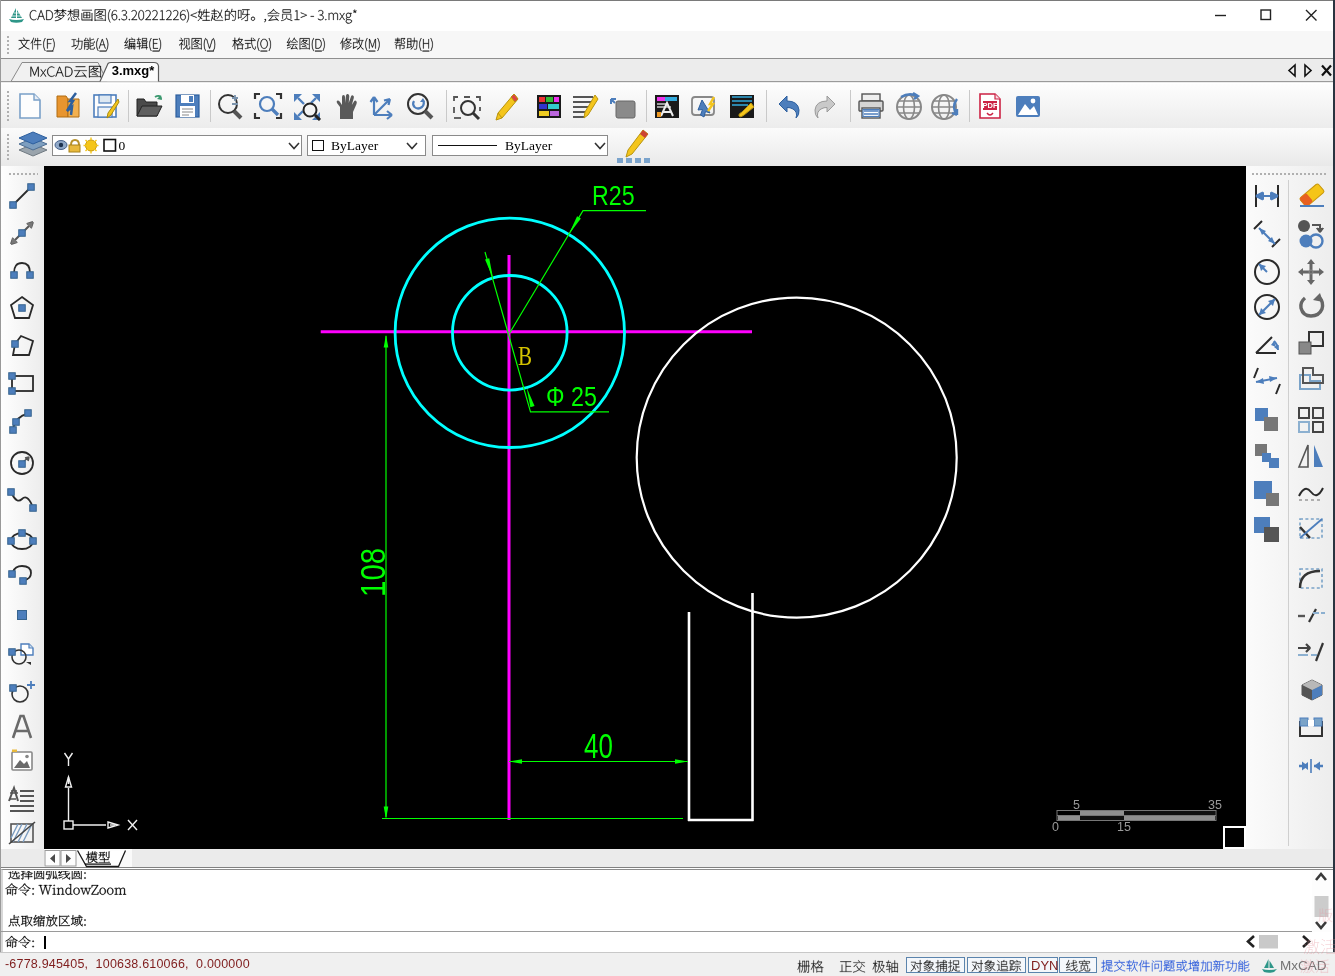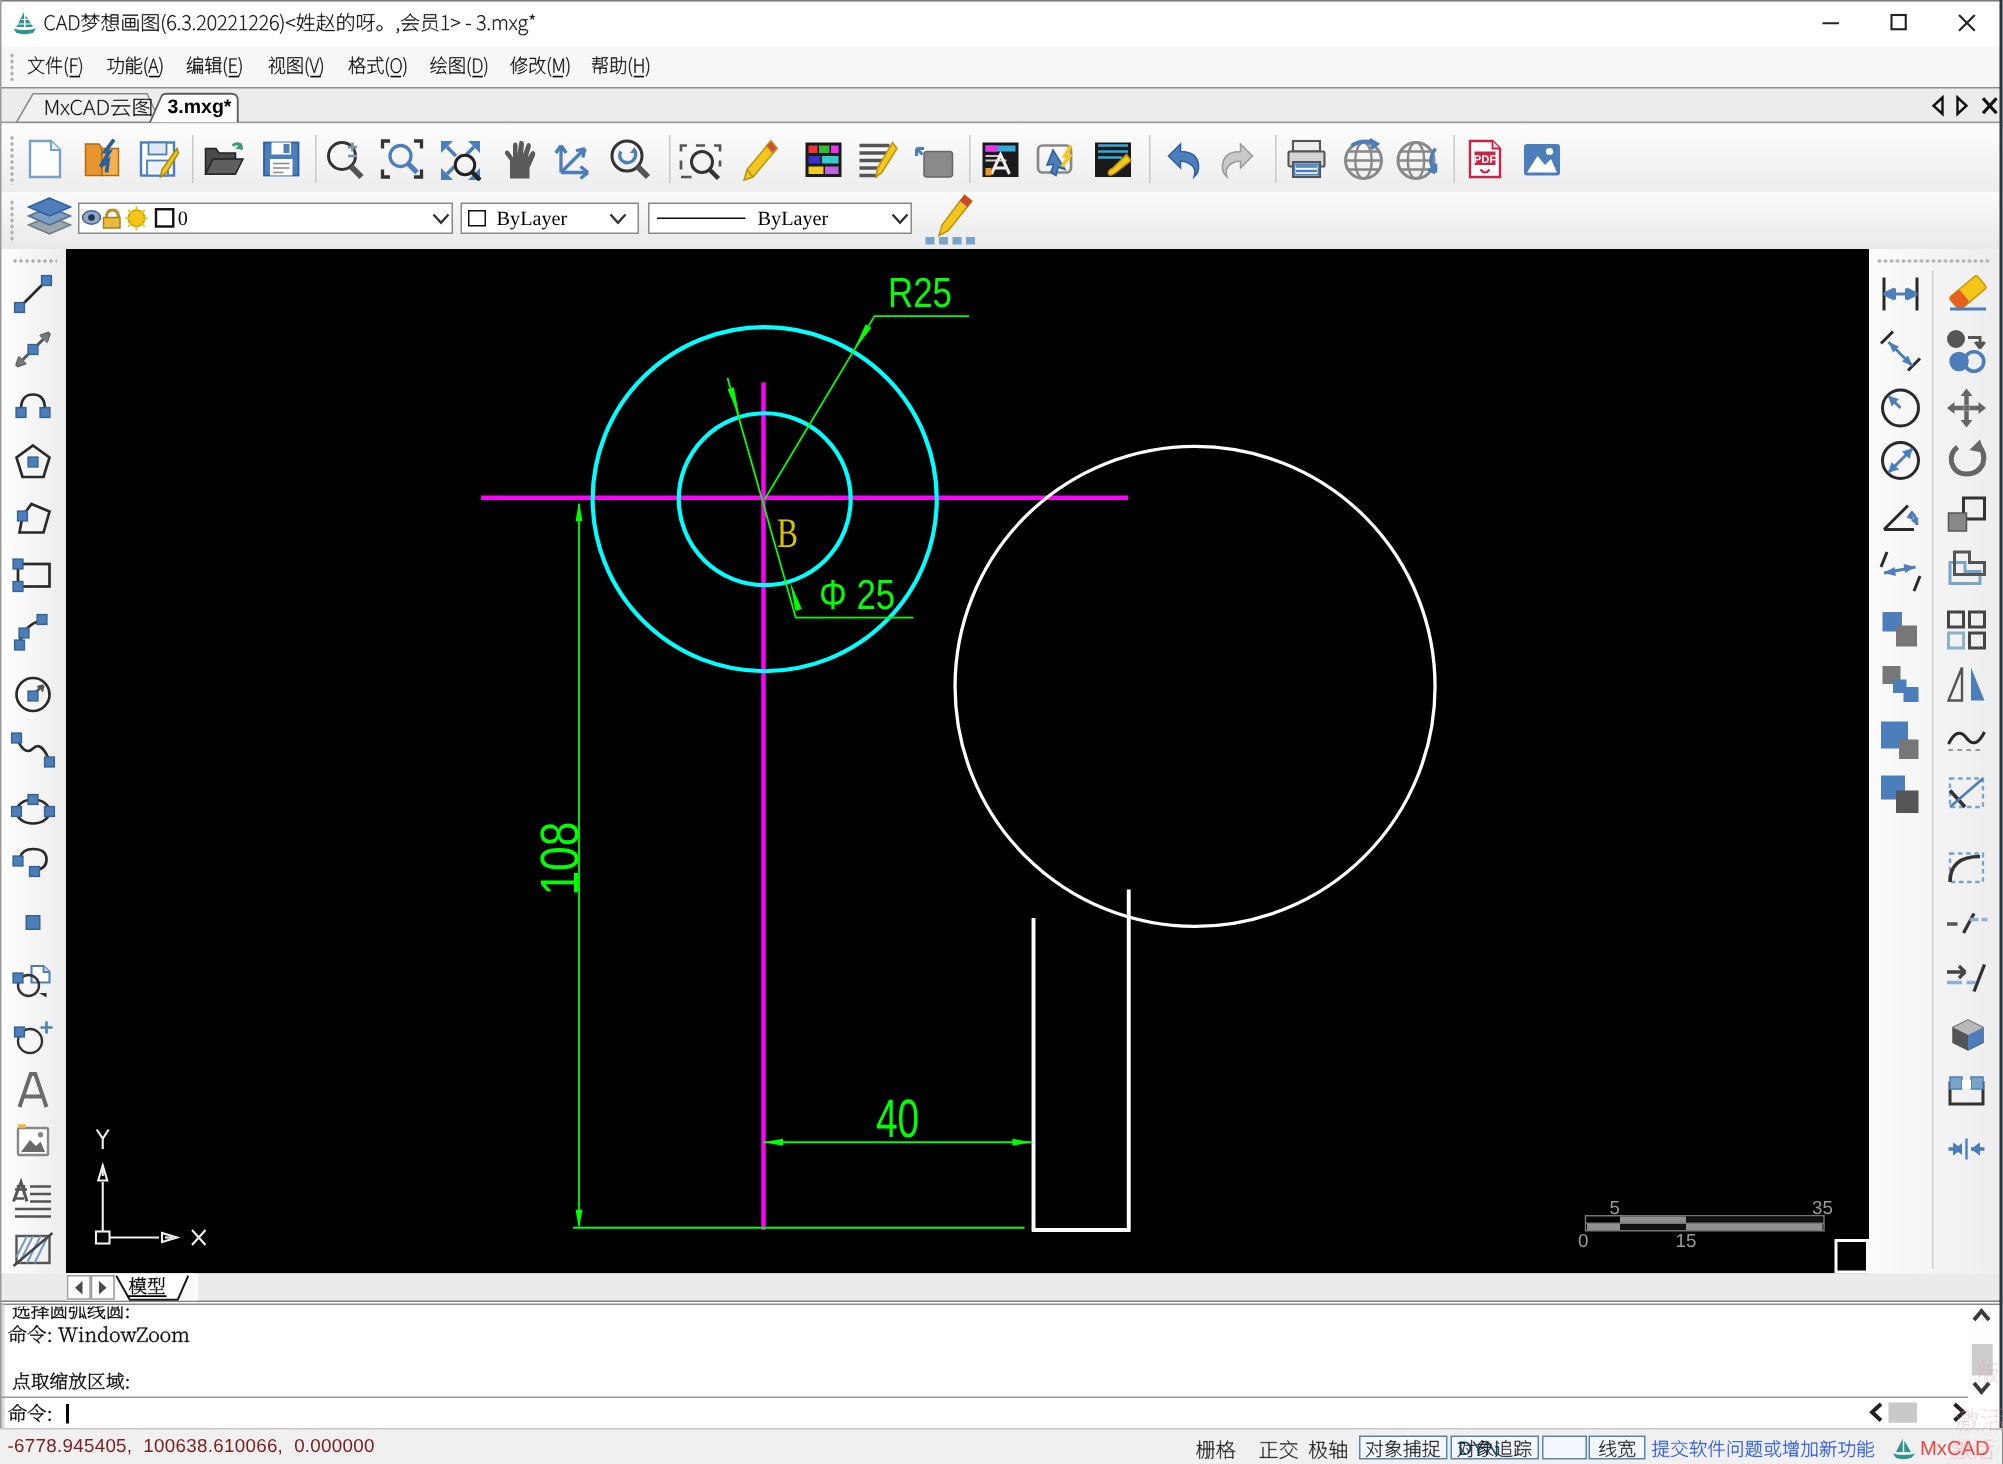--- a/index.html
+++ b/index.html
@@ -538,27 +538,27 @@
 <path d="M60 4 L66 9.5 L60 15" stroke="#222" stroke-width="2.6" fill="none"></path>
   </svg>
 <div class="abs" style="left:1333px;top:0;width:2px;height:976px;background:#2a3440"></div>
 <div class="abs" style="left:0;top:0;width:1px;height:976px;background:#9a9a9a"></div>
 <div class="abs" style="left:0;top:952px;width:1335px;height:24px;background:#f0f0f0;border-top:1px solid #c8c8c8;box-sizing:border-box"></div>
 <div class="abs" style="left:5px;top:957px;font:12.5px 'Liberation Sans';color:#7f1d1d;letter-spacing:0.2px">-6778.945405,&nbsp; 100638.610066,&nbsp; 0.000000</div>
 <div class="abs" style="left:906px;top:956.5px;width:59px;height:16px;background:#f4f7fb;border:1px solid #5b84ad;box-sizing:border-box"></div>
 <div class="abs" style="left:967px;top:956.5px;width:59px;height:16px;background:#f4f7fb;border:1px solid #5b84ad;box-sizing:border-box"></div>
 <div class="abs" style="left:1028px;top:956.5px;width:30px;height:16px;background:#f4f7fb;border:1px solid #5b84ad;box-sizing:border-box"></div>
 <div class="abs" style="left:1059px;top:956.5px;width:38px;height:16px;background:#f4f7fb;border:1px solid #5b84ad;box-sizing:border-box"></div>
-<div class="abs" style="left:972px;top:958px;font:13px 'Liberation Sans';color:#0c4a6e">DYN</div>
+<div class="abs" style="left:1031px;top:958px;font:13px 'Liberation Sans';color:#7f1d1d">DYN</div>
 <svg class="abs" style="left:1261px;top:957px" width="17" height="17" viewBox="0 0 17 17">
 <path d="M1 12 Q8 14 16 12 L13 15 Q8 16.5 3 15 Z" fill="#2e9688"></path>
 <path d="M3 11 L7.5 2 L7.5 11 Z" fill="#2e9688"></path>
     <path d="M8.5 3.5 L13 11 L8.5 11 Z" fill="#2e9688"></path>
   </svg>
-<div class="abs" style="left:1280px;top:957.5px;font:13.5px 'Liberation Sans';color:#ef4444">MxCAD</div>
+<div class="abs" style="left:1280px;top:957.5px;font:13.5px 'Liberation Sans';color:#737373">MxCAD</div>
 <svg class="abs" style="left:0;top:0;pointer-events:none" width="1335" height="976" viewBox="0 0 1335 976">
     <defs>
       <clipPath id="cmdclip">
         <rect x="0" y="871" width="1310" height="81"></rect>
       </clipPath>
     </defs>
     <path transform="translate(29 20)" d="M4.8 0.2Q3.9 0.2 3.2 -0.2Q2.5 -0.5 1.9 -1.2Q1.4 -1.9 1.1 -2.8Q0.8 -3.7 0.8 -4.9Q0.8 -6 1.1 -6.9Q1.4 -7.8 1.9 -8.5Q2.5 -9.1 3.2 -9.5Q4 -9.8 4.9 -9.8Q5.7 -9.8 6.4 -9.5Q7 -9.1 7.4 -8.7L7 -8.4Q6.7 -8.8 6.1 -9.1Q5.6 -9.4 4.9 -9.4Q3.8 -9.4 3 -8.8Q2.2 -8.3 1.8 -7.2Q1.3 -6.2 1.3 -4.9Q1.3 -3.5 1.8 -2.4Q2.2 -1.4 3 -0.9Q3.8 -0.3 4.8 -0.3Q5.6 -0.3 6.2 -0.6Q6.8 -0.9 7.3 -1.5L7.6 -1.2Q7.1 -0.6 6.4 -0.2Q5.8 0.2 4.8 0.2Z M8.4 0 11.8 -9.7H12.3L15.7 0H15.2L13.2 -5.8Q12.9 -6.7 12.6 -7.5Q12.3 -8.2 12.1 -9.2H12Q11.8 -8.2 11.5 -7.5Q11.2 -6.7 10.9 -5.8L8.9 0ZM9.9 -3.4V-3.9H14.2V-3.4Z M17.3 0V-9.7H19.5Q21 -9.7 22 -9.1Q22.9 -8.5 23.4 -7.4Q23.8 -6.3 23.8 -4.9Q23.8 -3.4 23.4 -2.3Q22.9 -1.2 22 -0.6Q21 0 19.5 0ZM17.8 -0.4H19.4Q20.8 -0.4 21.7 -1Q22.5 -1.6 22.9 -2.6Q23.3 -3.6 23.3 -4.9Q23.3 -6.1 22.9 -7.1Q22.5 -8.1 21.7 -8.7Q20.8 -9.2 19.4 -9.2H17.8Z M28.9 -2.8 29.2 -3.1Q29.7 -2.8 30.3 -2.5Q30.8 -2.2 31.3 -1.9Q31.8 -1.6 32.1 -1.3L31.8 -1Q31.5 -1.3 31 -1.6Q30.5 -2 30 -2.3Q29.4 -2.6 28.9 -2.8ZM30.1 -4.7H35.1V-4.3H29.7ZM25.5 -9.5H30.8V-9.1H25.5ZM28.1 -11H28.4V-5.3H28.1ZM31.3 -9.5H37.2V-9.1H31.3ZM33.7 -11H34.1V-5.3H33.7ZM34.2 -9.3Q34.6 -8.7 35.1 -8.1Q35.6 -7.4 36.2 -6.9Q36.8 -6.4 37.4 -6.1Q37.3 -6.1 37.2 -6Q37.1 -5.9 37.1 -5.8Q36.5 -6.2 35.9 -6.7Q35.3 -7.2 34.8 -7.9Q34.2 -8.5 33.9 -9.2ZM28.3 -9.2Q28.5 -9.1 28.8 -8.8Q29.2 -8.5 29.5 -8.1Q29.9 -7.8 30.3 -7.5Q30.6 -7.2 30.7 -7.1L30.4 -6.8Q30.3 -7 30 -7.3Q29.7 -7.6 29.3 -7.9Q28.9 -8.2 28.6 -8.5Q28.3 -8.8 28.1 -9ZM28 -9.3 28.3 -9.1Q28 -8.5 27.6 -7.9Q27.1 -7.3 26.6 -6.8Q26.1 -6.3 25.6 -5.9Q25.5 -6 25.5 -6.1Q25.4 -6.2 25.3 -6.2Q25.8 -6.5 26.3 -7Q26.8 -7.5 27.3 -8.1Q27.7 -8.7 28 -9.3ZM33.6 -9.3 33.9 -9.1Q33.6 -8.5 33.2 -7.9Q32.7 -7.3 32.2 -6.8Q31.7 -6.3 31.1 -5.9Q31.1 -6 31 -6.1Q30.9 -6.2 30.9 -6.2Q31.4 -6.5 31.9 -7Q32.4 -7.5 32.9 -8.1Q33.3 -8.7 33.6 -9.3ZM30.9 -5.7 31.2 -5.5Q30.7 -4.9 29.9 -4.3Q29.1 -3.7 28.2 -3.2Q27.3 -2.7 26.4 -2.3Q26.3 -2.4 26.3 -2.4Q26.3 -2.5 26.2 -2.5Q26.2 -2.6 26.1 -2.6Q27 -3 27.9 -3.5Q28.8 -4 29.6 -4.5Q30.4 -5.1 30.9 -5.7ZM35 -4.7H35.1L35.2 -4.7L35.4 -4.6Q34.8 -3.3 33.8 -2.4Q32.9 -1.4 31.6 -0.8Q30.4 -0.1 28.9 0.4Q27.5 0.8 26 1.1Q26 1 26 1Q25.9 0.9 25.9 0.8Q25.9 0.8 25.8 0.7Q27.3 0.5 28.7 0.1Q30.1 -0.4 31.3 -1Q32.5 -1.7 33.5 -2.6Q34.4 -3.5 35 -4.6Z M42 -2.6H42.4V-0.1Q42.4 0.1 42.6 0.2Q42.7 0.2 43.4 0.2Q43.5 0.2 43.9 0.2Q44.4 0.2 44.9 0.2Q45.4 0.2 45.9 0.2Q46.3 0.2 46.5 0.2Q46.9 0.2 47 0.1Q47.2 0 47.3 -0.3Q47.3 -0.6 47.3 -1.3Q47.4 -1.3 47.5 -1.2Q47.5 -1.2 47.6 -1.2Q47.7 -1.2 47.7 -1.1Q47.7 -0.4 47.6 -0Q47.5 0.3 47.3 0.5Q47 0.6 46.5 0.6Q46.5 0.6 46.1 0.6Q45.8 0.6 45.4 0.6Q45 0.6 44.5 0.6Q44.1 0.6 43.8 0.6Q43.5 0.6 43.4 0.6Q42.9 0.6 42.5 0.6Q42.2 0.5 42.1 0.4Q42 0.2 42 -0.1ZM43.6 -3.3 43.9 -3.5Q44.2 -3.2 44.6 -2.8Q44.9 -2.4 45.2 -2.1Q45.6 -1.7 45.8 -1.4L45.5 -1.2Q45.2 -1.5 44.9 -1.9Q44.6 -2.2 44.3 -2.6Q43.9 -3 43.6 -3.3ZM48.5 -2.8 48.8 -2.9Q49.1 -2.5 49.4 -2Q49.7 -1.5 49.9 -1Q50.2 -0.6 50.3 -0.2L50 -0.1Q49.8 -0.4 49.6 -0.9Q49.3 -1.4 49 -1.9Q48.7 -2.4 48.5 -2.8ZM40.1 -2.6 40.5 -2.5Q40.3 -2.1 40.1 -1.6Q39.9 -1.1 39.7 -0.6Q39.4 -0.1 39.1 0.3L38.8 0.1Q39.1 -0.3 39.3 -0.7Q39.6 -1.2 39.8 -1.7Q40 -2.2 40.1 -2.6ZM38.8 -9H44.2V-8.6H38.8ZM41.5 -11H41.8V-3.5H41.5ZM41.4 -8.8 41.7 -8.7Q41.4 -7.8 40.9 -7Q40.5 -6.2 39.9 -5.5Q39.4 -4.8 38.8 -4.4Q38.7 -4.5 38.7 -4.5Q38.6 -4.6 38.5 -4.7Q39.1 -5.1 39.6 -5.7Q40.2 -6.4 40.7 -7.2Q41.1 -8 41.4 -8.8ZM41.8 -7.6Q41.9 -7.5 42.3 -7.3Q42.6 -7 43 -6.7Q43.4 -6.4 43.7 -6.2Q44 -5.9 44.2 -5.8L43.9 -5.5Q43.8 -5.6 43.4 -5.9Q43.1 -6.2 42.7 -6.5Q42.4 -6.8 42 -7Q41.7 -7.3 41.5 -7.4ZM45.2 -7.8V-6.1H49.4V-7.8ZM45.2 -5.7V-4H49.4V-5.7ZM45.2 -9.9V-8.2H49.4V-9.9ZM44.8 -10.3H49.8V-3.6H44.8Z M52.9 -10.1H63V-9.7H52.9ZM57.7 -7.7H58.1V-2.1H57.7ZM55 -4.7V-2.3H60.7V-4.7ZM55 -7.4V-5.1H60.7V-7.4ZM54.6 -7.8H61.1V-1.9H54.6ZM62.8 -7H63.2V0.9H62.8ZM52.7 -6.9H53.1V-0.2H63.1V0.2H52.7Z M65.8 -10.4H76.6V0.9H76.2V-10H66.2V0.9H65.8ZM66 -0.1H76.5V0.3H66ZM69.8 -3.9 70 -4.2Q70.5 -4.1 71 -3.9Q71.6 -3.7 72.1 -3.5Q72.6 -3.4 73 -3.2L72.8 -2.8Q72.4 -3 71.9 -3.2Q71.4 -3.4 70.8 -3.6Q70.3 -3.8 69.8 -3.9ZM70.2 -9.4 70.5 -9.3Q70.2 -8.7 69.7 -8.1Q69.2 -7.5 68.6 -7Q68.1 -6.5 67.5 -6.1Q67.5 -6.2 67.4 -6.2Q67.3 -6.3 67.3 -6.3Q67.2 -6.4 67.1 -6.4Q68 -6.9 68.8 -7.7Q69.7 -8.5 70.2 -9.4ZM73.8 -8.4H73.9L73.9 -8.4L74.2 -8.2Q73.7 -7.4 72.9 -6.7Q72.1 -6 71.1 -5.5Q70.1 -5 69.1 -4.6Q68.1 -4.2 67.1 -4Q67.1 -4.1 67 -4.1Q67 -4.2 67 -4.3Q66.9 -4.3 66.9 -4.3Q67.8 -4.5 68.8 -4.9Q69.9 -5.3 70.8 -5.8Q71.8 -6.3 72.5 -6.9Q73.3 -7.5 73.8 -8.3ZM69.3 -7.8Q69.9 -7 70.8 -6.4Q71.8 -5.7 73 -5.2Q74.3 -4.7 75.5 -4.5Q75.5 -4.4 75.4 -4.3Q75.3 -4.2 75.3 -4.1Q74 -4.4 72.8 -4.9Q71.6 -5.4 70.6 -6.1Q69.6 -6.8 68.9 -7.7ZM69.5 -8.4H73.9V-8H69.3ZM68.3 -2.2 68.5 -2.5Q69.2 -2.4 70 -2.3Q70.7 -2.2 71.4 -2Q72.2 -1.8 72.8 -1.7Q73.4 -1.5 73.9 -1.4L73.7 -1Q73.1 -1.2 72.2 -1.4Q71.3 -1.7 70.3 -1.9Q69.3 -2.1 68.3 -2.2Z M81.1 2.5Q80.2 1.1 79.7 -0.5Q79.2 -2.1 79.2 -4.1Q79.2 -6 79.7 -7.6Q80.2 -9.2 81.1 -10.7L81.4 -10.5Q80.5 -9.1 80.1 -7.5Q79.6 -5.8 79.6 -4.1Q79.6 -2.3 80.1 -0.7Q80.5 1 81.4 2.4Z M85.7 0.2Q84.9 0.2 84.4 -0.1Q83.8 -0.5 83.5 -1.1Q83.1 -1.7 82.9 -2.5Q82.7 -3.4 82.7 -4.5Q82.7 -6 82.9 -7Q83.2 -8 83.7 -8.7Q84.2 -9.3 84.8 -9.6Q85.4 -9.8 86.1 -9.8Q86.7 -9.8 87.1 -9.6Q87.6 -9.3 88 -9L87.6 -8.6Q87.3 -9 86.9 -9.2Q86.5 -9.4 86 -9.4Q85.3 -9.4 84.6 -8.9Q83.9 -8.5 83.6 -7.4Q83.2 -6.3 83.2 -4.5Q83.2 -3.3 83.4 -2.3Q83.7 -1.4 84.2 -0.8Q84.8 -0.3 85.7 -0.3Q86.3 -0.3 86.7 -0.6Q87.1 -1 87.4 -1.6Q87.6 -2.2 87.6 -2.9Q87.6 -3.6 87.4 -4.2Q87.2 -4.8 86.8 -5.1Q86.3 -5.5 85.5 -5.5Q85 -5.5 84.3 -5.1Q83.7 -4.8 83.1 -3.9V-4.5Q83.4 -4.9 83.8 -5.3Q84.2 -5.6 84.7 -5.7Q85.1 -5.9 85.6 -5.9Q86.4 -5.9 87 -5.6Q87.5 -5.2 87.8 -4.5Q88.2 -3.9 88.2 -2.9Q88.2 -2 87.8 -1.3Q87.5 -0.6 86.9 -0.2Q86.3 0.2 85.7 0.2Z M90.3 0.2Q90.1 0.2 89.9 0Q89.8 -0.1 89.8 -0.4Q89.8 -0.7 89.9 -0.8Q90.1 -1 90.3 -1Q90.5 -1 90.7 -0.8Q90.8 -0.7 90.8 -0.4Q90.8 -0.1 90.7 0Q90.5 0.2 90.3 0.2Z M95.2 0.2Q94.5 0.2 93.9 -0Q93.4 -0.2 93 -0.5Q92.6 -0.8 92.3 -1.1L92.6 -1.5Q93 -1 93.6 -0.7Q94.2 -0.3 95.2 -0.3Q95.9 -0.3 96.4 -0.5Q96.9 -0.8 97.2 -1.3Q97.5 -1.8 97.5 -2.5Q97.5 -3.2 97.2 -3.7Q96.8 -4.3 96.1 -4.5Q95.3 -4.8 94.2 -4.8V-5.3Q95.3 -5.3 95.9 -5.6Q96.6 -5.9 96.9 -6.4Q97.1 -6.9 97.1 -7.5Q97.1 -8.4 96.6 -8.9Q96.1 -9.4 95.2 -9.4Q94.5 -9.4 94 -9.1Q93.4 -8.8 93 -8.4L92.7 -8.7Q93.2 -9.2 93.8 -9.5Q94.4 -9.8 95.2 -9.8Q95.9 -9.8 96.4 -9.6Q97 -9.3 97.3 -8.8Q97.7 -8.3 97.7 -7.6Q97.7 -6.6 97.1 -6Q96.6 -5.4 95.8 -5.1V-5.1Q96.4 -4.9 96.9 -4.6Q97.4 -4.3 97.7 -3.8Q98 -3.2 98 -2.5Q98 -1.7 97.6 -1.1Q97.3 -0.5 96.6 -0.2Q96 0.2 95.2 0.2Z M100.3 0.2Q100.1 0.2 99.9 0Q99.8 -0.1 99.8 -0.4Q99.8 -0.7 99.9 -0.8Q100.1 -1 100.3 -1Q100.5 -1 100.7 -0.8Q100.8 -0.7 100.8 -0.4Q100.8 -0.1 100.7 0Q100.5 0.2 100.3 0.2Z M102.4 0V-0.3Q104.2 -1.8 105.2 -3Q106.2 -4.2 106.7 -5.2Q107.1 -6.2 107.1 -7.1Q107.1 -7.7 106.9 -8.3Q106.7 -8.8 106.2 -9.1Q105.7 -9.4 105 -9.4Q104.4 -9.4 103.8 -9Q103.2 -8.7 102.8 -8.2L102.4 -8.5Q102.9 -9 103.6 -9.4Q104.2 -9.8 105 -9.8Q105.9 -9.8 106.4 -9.5Q107 -9.2 107.3 -8.5Q107.6 -7.9 107.6 -7.1Q107.6 -6.1 107.1 -5Q106.6 -3.9 105.6 -2.8Q104.6 -1.7 103.2 -0.4Q103.6 -0.4 104 -0.4Q104.4 -0.4 104.8 -0.4H108.1V0Z M112.2 0.2Q111.4 0.2 110.8 -0.4Q110.2 -0.9 109.8 -2Q109.5 -3.2 109.5 -4.9Q109.5 -6.5 109.8 -7.6Q110.2 -8.7 110.8 -9.3Q111.4 -9.8 112.2 -9.8Q113.1 -9.8 113.7 -9.3Q114.3 -8.7 114.6 -7.6Q115 -6.5 115 -4.9Q115 -3.2 114.6 -2Q114.3 -0.9 113.7 -0.4Q113.1 0.2 112.2 0.2ZM112.2 -0.3Q112.9 -0.3 113.4 -0.8Q113.9 -1.3 114.2 -2.4Q114.5 -3.4 114.5 -4.9Q114.5 -6.3 114.2 -7.3Q113.9 -8.4 113.4 -8.9Q112.9 -9.4 112.2 -9.4Q111.6 -9.4 111.1 -8.9Q110.5 -8.4 110.3 -7.3Q110 -6.3 110 -4.9Q110 -3.4 110.3 -2.4Q110.5 -1.3 111.1 -0.8Q111.6 -0.3 112.2 -0.3Z M116.3 0V-0.3Q118 -1.8 119 -3Q120.1 -4.2 120.5 -5.2Q121 -6.2 121 -7.1Q121 -7.7 120.8 -8.3Q120.5 -8.8 120.1 -9.1Q119.6 -9.4 118.9 -9.4Q118.2 -9.4 117.6 -9Q117.1 -8.7 116.6 -8.2L116.3 -8.5Q116.8 -9 117.4 -9.4Q118.1 -9.8 118.9 -9.8Q119.7 -9.8 120.3 -9.5Q120.9 -9.2 121.2 -8.5Q121.5 -7.9 121.5 -7.1Q121.5 -6.1 121 -5Q120.5 -3.9 119.5 -2.8Q118.5 -1.7 117.1 -0.4Q117.5 -0.4 117.9 -0.4Q118.3 -0.4 118.7 -0.4H122V0Z M123.2 0V-0.3Q125 -1.8 126 -3Q127 -4.2 127.5 -5.2Q127.9 -6.2 127.9 -7.1Q127.9 -7.7 127.7 -8.3Q127.5 -8.8 127 -9.1Q126.5 -9.4 125.8 -9.4Q125.1 -9.4 124.6 -9Q124 -8.7 123.5 -8.2L123.2 -8.5Q123.7 -9 124.3 -9.4Q125 -9.8 125.8 -9.8Q126.7 -9.8 127.2 -9.5Q127.8 -9.2 128.1 -8.5Q128.4 -7.9 128.4 -7.1Q128.4 -6.1 127.9 -5Q127.4 -3.9 126.4 -2.8Q125.4 -1.7 124 -0.4Q124.4 -0.4 124.8 -0.4Q125.2 -0.4 125.6 -0.4H128.9V0Z M130.8 0V-0.4H133V-8.8H131.4V-9.1Q131.9 -9.2 132.3 -9.3Q132.8 -9.5 133.1 -9.7H133.5V-0.4H135.6V0Z M137.1 0V-0.3Q138.8 -1.8 139.8 -3Q140.9 -4.2 141.3 -5.2Q141.8 -6.2 141.8 -7.1Q141.8 -7.7 141.5 -8.3Q141.3 -8.8 140.9 -9.1Q140.4 -9.4 139.7 -9.4Q139 -9.4 138.4 -9Q137.8 -8.7 137.4 -8.2L137.1 -8.5Q137.6 -9 138.2 -9.4Q138.8 -9.8 139.7 -9.8Q140.5 -9.8 141.1 -9.5Q141.7 -9.2 142 -8.5Q142.3 -7.9 142.3 -7.1Q142.3 -6.1 141.8 -5Q141.2 -3.9 140.3 -2.8Q139.3 -1.7 137.9 -0.4Q138.3 -0.4 138.7 -0.4Q139.1 -0.4 139.5 -0.4H142.7V0Z M144 0V-0.3Q145.7 -1.8 146.8 -3Q147.8 -4.2 148.2 -5.2Q148.7 -6.2 148.7 -7.1Q148.7 -7.7 148.5 -8.3Q148.3 -8.8 147.8 -9.1Q147.3 -9.4 146.6 -9.4Q145.9 -9.4 145.3 -9Q144.8 -8.7 144.3 -8.2L144 -8.5Q144.5 -9 145.1 -9.4Q145.8 -9.8 146.6 -9.8Q147.4 -9.8 148 -9.5Q148.6 -9.2 148.9 -8.5Q149.2 -7.9 149.2 -7.1Q149.2 -6.1 148.7 -5Q148.2 -3.9 147.2 -2.8Q146.2 -1.7 144.8 -0.4Q145.2 -0.4 145.6 -0.4Q146 -0.4 146.4 -0.4H149.7V0Z M154.2 0.2Q153.5 0.2 152.9 -0.1Q152.4 -0.5 152 -1.1Q151.6 -1.7 151.4 -2.5Q151.2 -3.4 151.2 -4.5Q151.2 -6 151.4 -7Q151.7 -8 152.2 -8.7Q152.7 -9.3 153.3 -9.6Q153.9 -9.8 154.6 -9.8Q155.2 -9.8 155.6 -9.6Q156.1 -9.3 156.5 -9L156.1 -8.6Q155.8 -9 155.4 -9.2Q155 -9.4 154.5 -9.4Q153.8 -9.4 153.1 -8.9Q152.5 -8.5 152.1 -7.4Q151.7 -6.3 151.7 -4.5Q151.7 -3.3 151.9 -2.3Q152.2 -1.4 152.8 -0.8Q153.3 -0.3 154.2 -0.3Q154.8 -0.3 155.2 -0.6Q155.6 -1 155.9 -1.6Q156.2 -2.2 156.2 -2.9Q156.2 -3.6 155.9 -4.2Q155.7 -4.8 155.3 -5.1Q154.8 -5.5 154 -5.5Q153.5 -5.5 152.9 -5.1Q152.2 -4.8 151.6 -3.9V-4.5Q151.9 -4.9 152.3 -5.3Q152.7 -5.6 153.2 -5.7Q153.6 -5.9 154.1 -5.9Q154.9 -5.9 155.5 -5.6Q156 -5.2 156.4 -4.5Q156.7 -3.9 156.7 -2.9Q156.7 -2 156.3 -1.3Q156 -0.6 155.4 -0.2Q154.8 0.2 154.2 0.2Z M158 2.5 157.7 2.4Q158.6 1 159 -0.7Q159.5 -2.3 159.5 -4.1Q159.5 -5.8 159 -7.5Q158.6 -9.1 157.7 -10.5L158 -10.7Q158.9 -9.2 159.4 -7.6Q159.9 -6 159.9 -4.1Q159.9 -2.1 159.4 -0.5Q158.9 1.1 158 2.5Z M167.7 -2.2 161.7 -4.6V-5.1L167.7 -7.5V-7L164.2 -5.7L162.2 -4.9V-4.8L164.2 -4.1L167.7 -2.7Z M168.8 -8.2H173V-7.8H168.8ZM172.8 -8.2H172.8L172.9 -8.3L173.2 -8.2Q173 -5.6 172.4 -3.8Q171.9 -2 171 -0.9Q170.1 0.3 169 0.9Q169 0.8 168.9 0.7Q168.8 0.6 168.8 0.6Q169.8 0 170.7 -1.1Q171.5 -2.2 172 -4Q172.6 -5.7 172.8 -8.1ZM169.3 -3.7 169.5 -4Q170.1 -3.7 170.6 -3.4Q171.2 -3 171.7 -2.6Q172.2 -2.3 172.6 -1.9Q173 -1.5 173.3 -1.2L173 -0.8Q172.8 -1.2 172.3 -1.6Q171.9 -1.9 171.4 -2.3Q170.9 -2.7 170.4 -3.1Q169.8 -3.4 169.3 -3.7ZM175.1 -10.4 175.5 -10.3Q175.3 -9.3 175 -8.3Q174.8 -7.4 174.4 -6.5Q174.1 -5.7 173.7 -5Q173.7 -5.1 173.6 -5.1Q173.5 -5.1 173.5 -5.2Q173.4 -5.2 173.3 -5.2Q173.8 -5.9 174.1 -6.7Q174.4 -7.5 174.6 -8.5Q174.9 -9.4 175.1 -10.4ZM177.1 -11H177.5V0.3H177.1ZM174.2 -4.1H180.4V-3.7H174.2ZM173.5 0.1H180.8V0.5H173.5ZM174.7 -7.9H180.6V-7.6H174.5ZM169.3 -3.7Q169.5 -4.4 169.8 -5.3Q170 -6.2 170.2 -7.2Q170.4 -8.2 170.6 -9.2Q170.8 -10.2 170.9 -11.1L171.3 -11Q171.2 -10.2 171 -9.2Q170.8 -8.2 170.6 -7.1Q170.4 -6.1 170.1 -5.2Q169.9 -4.3 169.7 -3.6Z M182.7 -9.2H187.6V-8.8H182.7ZM182.3 -6.5H188V-6.2H182.3ZM185.4 -3.9H187.8V-3.5H185.4ZM185.1 -11.1H185.5V-6.4H185.1ZM185.2 -6.2H185.6V-0.2H185.2ZM183.4 -3.3Q183.7 -2.3 184.1 -1.6Q184.6 -0.9 185.2 -0.5Q185.9 -0.1 186.8 0Q187.7 0.2 188.9 0.2Q189 0.2 189.4 0.2Q189.8 0.2 190.3 0.2Q190.9 0.2 191.5 0.2Q192.1 0.2 192.7 0.2Q193.2 0.2 193.7 0.2Q194.1 0.2 194.2 0.2Q194.1 0.2 194.1 0.3Q194 0.4 194 0.5Q194 0.5 194 0.6H192.9H189Q187.6 0.6 186.6 0.4Q185.7 0.2 185 -0.2Q184.3 -0.6 183.9 -1.3Q183.4 -2 183.1 -3.1ZM183.2 -5.1 183.6 -5.1Q183.6 -3.8 183.4 -2.7Q183.3 -1.6 183 -0.7Q182.7 0.3 182.2 1Q182.2 0.9 182.1 0.9Q182.1 0.8 182 0.8Q182 0.7 181.9 0.7Q182.4 0 182.6 -0.9Q182.9 -1.8 183 -2.9Q183.2 -3.9 183.2 -5.1ZM192.7 -10.3 193.1 -10.2Q192.5 -8.3 191.8 -6.7Q191.1 -5 190.2 -3.6Q189.2 -2.3 188.1 -1.2Q188 -1.3 188 -1.3Q187.9 -1.4 187.9 -1.4Q187.8 -1.5 187.8 -1.5Q188.9 -2.5 189.8 -3.9Q190.8 -5.2 191.5 -6.9Q192.2 -8.5 192.7 -10.3ZM188.3 -9.1 188.6 -9.2Q189.3 -8.4 190 -7.4Q190.7 -6.4 191.4 -5.5Q192 -4.5 192.6 -3.6Q193.1 -2.7 193.4 -1.9L193.1 -1.7Q192.8 -2.5 192.2 -3.4Q191.7 -4.3 191 -5.3Q190.4 -6.3 189.7 -7.2Q188.9 -8.2 188.3 -9.1Z M196.4 -8.9H200.4V-0.5H196.4V-0.9H200V-8.5H196.4ZM196.1 -8.9H196.5V0.6H196.1ZM196.3 -5.1H200.2V-4.7H196.3ZM198.3 -11.1 198.7 -11Q198.5 -10.4 198.3 -9.8Q198.1 -9.2 197.9 -8.7L197.5 -8.9Q197.7 -9.2 197.8 -9.6Q198 -9.9 198.1 -10.4Q198.2 -10.8 198.3 -11.1ZM202.4 -8.9H206.7V-8.5H202.4ZM206.5 -8.9H206.9Q206.9 -8.9 206.9 -8.9Q206.9 -8.8 206.9 -8.7Q206.9 -8.6 206.9 -8.6Q206.8 -6.3 206.7 -4.7Q206.7 -3.1 206.5 -2.1Q206.4 -1.1 206.3 -0.5Q206.2 0 206 0.2Q205.8 0.4 205.6 0.5Q205.4 0.6 205.1 0.6Q204.8 0.6 204.3 0.6Q203.8 0.6 203.2 0.5Q203.2 0.4 203.2 0.3Q203.2 0.2 203.1 0.1Q203.8 0.2 204.3 0.2Q204.8 0.2 205 0.2Q205.2 0.2 205.4 0.2Q205.5 0.1 205.6 0Q205.8 -0.2 205.9 -0.7Q206 -1.3 206.2 -2.3Q206.3 -3.3 206.3 -4.9Q206.4 -6.5 206.5 -8.8ZM202.9 -11.2 203.3 -11.1Q203.1 -10.1 202.8 -9.1Q202.4 -8.2 202.1 -7.4Q201.7 -6.6 201.2 -5.9Q201.2 -6 201.1 -6Q201 -6 201 -6.1Q200.9 -6.1 200.9 -6.1Q201.3 -6.8 201.7 -7.6Q202.1 -8.4 202.4 -9.3Q202.7 -10.2 202.9 -11.2ZM202.3 -5.8 202.6 -6Q203.1 -5.5 203.5 -5Q203.9 -4.4 204.3 -3.9Q204.7 -3.4 204.9 -3L204.6 -2.7Q204.3 -3.1 204 -3.7Q203.6 -4.2 203.2 -4.8Q202.7 -5.4 202.3 -5.8Z M213.6 -5.7H220.7V-5.4H213.6ZM213.1 -10.4H220.5V-10H213.1ZM218.2 -5.6 218.5 -5.5Q218 -4.7 217.3 -3.9Q216.6 -3.2 215.7 -2.5Q214.9 -1.8 214.1 -1.2Q213.3 -0.6 212.5 -0.2Q212.5 -0.3 212.4 -0.3Q212.4 -0.4 212.3 -0.4Q212.3 -0.5 212.2 -0.5Q213 -0.9 213.8 -1.5Q214.6 -2 215.4 -2.7Q216.3 -3.4 217 -4.2Q217.7 -4.9 218.2 -5.6ZM218.3 -10.2H218.7V0.2Q218.7 0.5 218.6 0.7Q218.5 0.8 218.2 0.9Q218 0.9 217.4 0.9Q216.9 0.9 216 0.9Q216 0.9 215.9 0.8Q215.9 0.7 215.9 0.7Q215.8 0.6 215.8 0.5Q216.6 0.5 217.2 0.5Q217.8 0.5 218 0.5Q218.1 0.5 218.2 0.5Q218.3 0.4 218.3 0.2ZM214.1 -9.2 214.5 -9.2Q214.4 -8.6 214.3 -7.8Q214.2 -7.1 214 -6.5Q213.9 -5.8 213.8 -5.4H213.4Q213.5 -5.9 213.6 -6.5Q213.8 -7.2 213.9 -7.9Q214 -8.6 214.1 -9.2ZM209.4 -9.8H212.3V-2.3H209.4V-2.6H211.9V-9.4H209.4ZM209.2 -9.8H209.6V-1.3H209.2Z M224 -3.2Q224.5 -3.2 224.9 -2.9Q225.4 -2.7 225.6 -2.2Q225.9 -1.8 225.9 -1.3Q225.9 -0.8 225.6 -0.3Q225.4 0.1 224.9 0.4Q224.5 0.6 224 0.6Q223.5 0.6 223 0.4Q222.6 0.1 222.3 -0.3Q222.1 -0.8 222.1 -1.3Q222.1 -1.8 222.3 -2.2Q222.6 -2.7 223 -2.9Q223.5 -3.2 224 -3.2ZM224 0.2Q224.6 0.2 225 -0.2Q225.5 -0.7 225.5 -1.3Q225.5 -1.7 225.3 -2Q225.1 -2.4 224.7 -2.6Q224.4 -2.8 224 -2.8Q223.6 -2.8 223.2 -2.6Q222.9 -2.4 222.7 -2Q222.5 -1.7 222.5 -1.3Q222.5 -0.9 222.7 -0.5Q222.9 -0.2 223.2 0Q223.6 0.2 224 0.2Z M235.6 2.2 235.4 1.8Q235.8 1.6 236.1 1.1Q236.4 0.7 236.4 0L236.2 -0.8L236.7 -0.1Q236.6 0 236.5 0Q236.4 0.1 236.3 0.1Q236 0.1 235.9 -0.1Q235.7 -0.2 235.7 -0.5Q235.7 -0.7 235.9 -0.9Q236.1 -1 236.3 -1Q236.6 -1 236.7 -0.7Q236.9 -0.5 236.9 -0.1Q236.9 0.7 236.5 1.3Q236.1 1.9 235.6 2.2Z M238.9 -4.3H249.9V-3.9H238.9ZM241.2 -6.8H247.7V-6.4H241.2ZM246 -2.7 246.4 -2.9Q247 -2.3 247.6 -1.7Q248.2 -1.1 248.7 -0.4Q249.2 0.2 249.5 0.7L249.1 0.9Q248.8 0.4 248.3 -0.2Q247.8 -0.9 247.2 -1.5Q246.6 -2.2 246 -2.7ZM244.6 -11 245 -10.8Q244.1 -9.3 242.5 -8.1Q240.8 -6.8 238.8 -5.8Q238.8 -5.9 238.7 -5.9Q238.7 -6 238.6 -6Q238.6 -6.1 238.5 -6.1Q239.9 -6.8 241 -7.5Q242.2 -8.3 243.1 -9.2Q244 -10 244.6 -11ZM244.5 -10.6Q244.9 -10.1 245.5 -9.5Q246.1 -8.9 246.9 -8.3Q247.7 -7.7 248.6 -7.2Q249.5 -6.7 250.4 -6.3Q250.3 -6.3 250.3 -6.2Q250.2 -6.2 250.2 -6.1Q250.1 -6.1 250.1 -6Q249.2 -6.4 248.3 -6.9Q247.4 -7.4 246.6 -8Q245.9 -8.6 245.3 -9.2Q244.6 -9.8 244.2 -10.3ZM239.8 0.6Q239.8 0.5 239.8 0.5Q239.7 0.4 239.7 0.3Q239.7 0.2 239.7 0.1Q239.8 0.1 240.1 -0.1Q240.3 -0.3 240.6 -0.6Q240.8 -0.8 241.1 -1.1Q241.4 -1.5 241.8 -1.9Q242.2 -2.4 242.7 -3Q243.1 -3.6 243.4 -4.1L243.9 -3.9Q243 -2.7 242.1 -1.6Q241.1 -0.5 240.2 0.3V0.3Q240.2 0.3 240.1 0.3Q240.1 0.4 240 0.4Q239.9 0.5 239.9 0.5Q239.8 0.5 239.8 0.6ZM239.8 0.6V0.3L240.2 0L248.4 -0.7Q248.4 -0.6 248.4 -0.5Q248.4 -0.4 248.5 -0.3Q246.5 -0.1 245.2 -0Q243.8 0.1 242.9 0.2Q241.9 0.3 241.4 0.4Q240.8 0.4 240.5 0.5Q240.2 0.5 240.1 0.5Q239.9 0.6 239.8 0.6Z M254.1 -10V-8H261.3V-10ZM253.7 -10.4H261.7V-7.6H253.7ZM257.5 -4.6H257.9V-3.3Q257.9 -2.9 257.8 -2.5Q257.7 -2 257.4 -1.6Q257.1 -1.1 256.5 -0.7Q255.9 -0.2 254.8 0.2Q253.8 0.6 252.3 0.9Q252.3 0.9 252.2 0.8Q252.2 0.7 252.2 0.7Q252.1 0.6 252.1 0.6Q253.6 0.3 254.6 -0.1Q255.6 -0.5 256.1 -0.9Q256.7 -1.3 257 -1.7Q257.3 -2.1 257.4 -2.5Q257.5 -2.9 257.5 -3.3ZM258 -1.1 258.2 -1.4Q258.9 -1.2 259.6 -0.9Q260.3 -0.7 261 -0.4Q261.7 -0.1 262.3 0.1Q262.9 0.4 263.3 0.6L263.1 0.9Q262.7 0.7 262.1 0.5Q261.5 0.2 260.8 -0.1Q260.1 -0.4 259.4 -0.6Q258.6 -0.9 258 -1.1ZM253.4 -6.1H262.1V-1.2H261.8V-5.7H253.8V-1.2H253.4Z M265.6 0V-0.4H267.8V-8.8H266.1V-9.1Q266.7 -9.2 267.1 -9.3Q267.6 -9.5 267.9 -9.7H268.3V-0.4H270.4V0Z M271.8 -2.2V-2.7L275.3 -4.1L277.2 -4.8V-4.9L275.3 -5.7L271.8 -7V-7.5L277.7 -5.1V-4.6Z M281.7 -3.4V-3.9H284.9V-3.4Z M291.7 0.2Q291 0.2 290.4 -0Q289.9 -0.2 289.5 -0.5Q289.1 -0.8 288.8 -1.1L289.1 -1.5Q289.5 -1 290.2 -0.7Q290.8 -0.3 291.8 -0.3Q292.4 -0.3 292.9 -0.5Q293.5 -0.8 293.7 -1.3Q294 -1.8 294 -2.5Q294 -3.2 293.7 -3.7Q293.3 -4.3 292.6 -4.5Q291.9 -4.8 290.7 -4.8V-5.3Q291.8 -5.3 292.5 -5.6Q293.1 -5.9 293.4 -6.4Q293.7 -6.9 293.7 -7.5Q293.7 -8.4 293.1 -8.9Q292.6 -9.4 291.7 -9.4Q291.1 -9.4 290.5 -9.1Q289.9 -8.8 289.5 -8.4L289.2 -8.7Q289.7 -9.2 290.3 -9.5Q290.9 -9.8 291.7 -9.8Q292.4 -9.8 293 -9.6Q293.5 -9.3 293.9 -8.8Q294.2 -8.3 294.2 -7.6Q294.2 -6.6 293.7 -6Q293.1 -5.4 292.4 -5.1V-5.1Q293 -4.9 293.5 -4.6Q293.9 -4.3 294.2 -3.8Q294.5 -3.2 294.5 -2.5Q294.5 -1.7 294.2 -1.1Q293.8 -0.5 293.2 -0.2Q292.5 0.2 291.7 0.2Z M296.8 0.2Q296.6 0.2 296.5 0Q296.3 -0.1 296.3 -0.4Q296.3 -0.7 296.5 -0.8Q296.6 -1 296.8 -1Q297 -1 297.2 -0.8Q297.4 -0.7 297.4 -0.4Q297.4 -0.1 297.2 0Q297 0.2 296.8 0.2Z M299.8 0V-7H300.2L300.2 -5.9H300.3Q300.8 -6.4 301.3 -6.8Q301.9 -7.2 302.5 -7.2Q303.4 -7.2 303.8 -6.8Q304.3 -6.4 304.4 -5.7Q305 -6.4 305.6 -6.8Q306.2 -7.2 306.8 -7.2Q307.9 -7.2 308.4 -6.5Q308.9 -5.9 308.9 -4.5V0H308.4V-4.4Q308.4 -5.6 308 -6.2Q307.6 -6.7 306.8 -6.7Q306.3 -6.7 305.7 -6.4Q305.2 -6.1 304.6 -5.4V0H304.1V-4.4Q304.1 -5.6 303.7 -6.2Q303.3 -6.7 302.5 -6.7Q301.9 -6.7 301.4 -6.4Q300.8 -6.1 300.2 -5.4V0Z M310.4 0 312.8 -3.7 310.6 -7H311.1L312.3 -5.1Q312.5 -4.9 312.7 -4.6Q312.9 -4.3 313.1 -4H313.1Q313.3 -4.3 313.5 -4.6Q313.7 -4.9 313.9 -5.1L315.1 -7H315.6L313.4 -3.6L315.8 0H315.2L313.9 -2Q313.7 -2.3 313.5 -2.7Q313.3 -3 313.1 -3.3H313Q312.8 -3 312.6 -2.7Q312.4 -2.3 312.2 -2L310.9 0Z M319.6 3.4Q318.7 3.4 318.1 3.2Q317.4 2.9 317.1 2.5Q316.8 2 316.8 1.5Q316.8 1 317 0.5Q317.3 0.1 317.8 -0.3V-0.3Q317.6 -0.5 317.4 -0.8Q317.2 -1 317.2 -1.4Q317.2 -1.9 317.5 -2.2Q317.7 -2.6 318 -2.7V-2.8Q317.6 -3.1 317.4 -3.6Q317.1 -4.1 317.1 -4.7Q317.1 -5.4 317.4 -6Q317.7 -6.5 318.3 -6.9Q318.8 -7.2 319.5 -7.2Q319.8 -7.2 320 -7.1Q320.3 -7.1 320.4 -7H322.7V-6.6H321.1Q321.4 -6.3 321.7 -5.8Q321.9 -5.3 321.9 -4.7Q321.9 -4 321.6 -3.5Q321.2 -2.9 320.7 -2.6Q320.2 -2.2 319.5 -2.2Q319.2 -2.2 318.9 -2.3Q318.5 -2.4 318.3 -2.5Q318.1 -2.4 317.9 -2.1Q317.7 -1.8 317.7 -1.5Q317.7 -1.1 318 -0.8Q318.2 -0.5 319.1 -0.5H320.6Q321.8 -0.5 322.3 -0.1Q322.9 0.3 322.9 1.1Q322.9 1.6 322.5 2.2Q322.1 2.7 321.3 3.1Q320.6 3.4 319.6 3.4ZM319.5 -2.7Q320 -2.7 320.4 -2.9Q320.9 -3.2 321.1 -3.6Q321.4 -4.1 321.4 -4.7Q321.4 -5.3 321.1 -5.8Q320.9 -6.3 320.4 -6.5Q320 -6.7 319.5 -6.7Q319 -6.7 318.5 -6.5Q318.1 -6.3 317.8 -5.8Q317.6 -5.3 317.6 -4.7Q317.6 -4.1 317.8 -3.6Q318.1 -3.2 318.5 -2.9Q319 -2.7 319.5 -2.7ZM319.7 3Q320.5 3 321.1 2.7Q321.7 2.4 322 2Q322.4 1.6 322.4 1.1Q322.4 0.5 321.9 0.2Q321.5 -0 320.7 -0H319.1Q319 -0 318.8 -0.1Q318.5 -0.1 318.2 -0.1Q317.7 0.2 317.5 0.6Q317.3 1 317.3 1.4Q317.3 2.1 317.9 2.6Q318.5 3 319.7 3Z M324.9 -7 324.6 -7.2 325.4 -8.5 324.1 -9 324.2 -9.3 325.6 -9 325.7 -10.4H326L326.1 -9L327.5 -9.3L327.6 -9L326.3 -8.5L327.1 -7.2L326.8 -7L325.9 -8.2Z" fill="#000000" stroke="#000000" stroke-width="0.3"></path>
 <path transform="translate(18 48.5)" d="M9.2 -8.2 9.5 -8.1Q8.7 -5.8 7.5 -4Q6.3 -2.3 4.7 -1.1Q3 0.1 0.8 0.9Q0.8 0.8 0.8 0.8Q0.7 0.7 0.7 0.6Q0.6 0.5 0.6 0.5Q2.7 -0.3 4.4 -1.4Q6 -2.6 7.2 -4.3Q8.4 -6 9.2 -8.2ZM2.8 -8.2Q3.6 -6.1 4.8 -4.4Q6.1 -2.6 7.8 -1.4Q9.4 -0.1 11.5 0.5Q11.5 0.5 11.5 0.6Q11.4 0.7 11.4 0.7Q11.3 0.8 11.3 0.8Q9.2 0.2 7.5 -1.1Q5.8 -2.3 4.5 -4.1Q3.3 -5.9 2.5 -8.1ZM0.7 -8.4H11.5V-8H0.7ZM5.2 -10.7 5.6 -10.8Q5.9 -10.4 6.2 -9.8Q6.5 -9.2 6.7 -8.8L6.3 -8.7Q6.2 -9.1 5.9 -9.7Q5.6 -10.2 5.2 -10.7Z M19.6 -10.6H19.9V0.9H19.6ZM17.5 -10.2 17.8 -10.1Q17.7 -9.2 17.4 -8.3Q17.2 -7.4 16.9 -6.7Q16.6 -5.9 16.2 -5.3Q16.2 -5.4 16.2 -5.4Q16.1 -5.5 16 -5.5Q16 -5.5 15.9 -5.6Q16.3 -6.1 16.6 -6.9Q16.9 -7.6 17.1 -8.5Q17.3 -9.3 17.5 -10.2ZM17.3 -8H23V-7.6H17.2ZM15.9 -4.1H23.4V-3.7H15.9ZM15.6 -10.8 16 -10.6Q15.6 -9.6 15.1 -8.5Q14.6 -7.5 14.1 -6.6Q13.5 -5.7 12.9 -5Q12.9 -5 12.8 -5.1Q12.8 -5.1 12.7 -5.2Q12.7 -5.2 12.6 -5.3Q13.2 -5.9 13.8 -6.8Q14.3 -7.7 14.8 -8.7Q15.3 -9.7 15.6 -10.8ZM14.4 -7.6 14.7 -8 14.7 -8V0.9H14.4Z M27.1 2.5Q26.3 1.1 25.8 -0.5Q25.4 -2.1 25.4 -4Q25.4 -5.9 25.8 -7.4Q26.3 -9 27.1 -10.5L27.4 -10.3Q26.6 -8.9 26.2 -7.3Q25.8 -5.7 25.8 -4Q25.8 -2.3 26.2 -0.7Q26.6 1 27.4 2.3Z M29.1 0V-9.4H33.8V-9H29.6V-5.1H33.2V-4.7H29.6V0Z M34.7 2.5 34.5 2.3Q35.3 1 35.7 -0.7Q36.1 -2.3 36.1 -4Q36.1 -5.7 35.7 -7.3Q35.3 -8.9 34.5 -10.3L34.7 -10.5Q35.5 -9 36 -7.4Q36.5 -5.9 36.5 -4Q36.5 -2.1 36 -0.5Q35.5 1.1 34.7 2.5Z" fill="#000000" stroke="#000000" stroke-width="0.3"></path>
 <rect x="46.38" y="50.5" width="7" height="1.1" fill="#111"></rect>
 <path transform="translate(71 48.5)" d="M0.7 -9.1H5.1V-8.7H0.7ZM5.1 -7.6H11.2V-7.2H5.1ZM2.8 -9H3.1V-2.5H2.8ZM11 -7.6H11.3Q11.3 -7.6 11.3 -7.6Q11.3 -7.5 11.3 -7.4Q11.3 -7.4 11.3 -7.3Q11.2 -5.3 11.2 -3.9Q11.1 -2.5 11 -1.6Q10.8 -0.7 10.7 -0.2Q10.6 0.3 10.4 0.5Q10.2 0.7 10.1 0.8Q9.9 0.8 9.6 0.8Q9.3 0.8 8.8 0.8Q8.3 0.8 7.8 0.8Q7.8 0.7 7.7 0.6Q7.7 0.5 7.7 0.4Q8.3 0.4 8.8 0.4Q9.3 0.5 9.5 0.5Q9.7 0.5 9.9 0.4Q10 0.4 10.1 0.3Q10.2 0.1 10.4 -0.4Q10.5 -0.9 10.6 -1.8Q10.7 -2.7 10.8 -4.1Q10.9 -5.5 11 -7.5ZM0.6 -2.1Q1.2 -2.2 1.9 -2.4Q2.7 -2.7 3.6 -2.9Q4.4 -3.2 5.3 -3.4L5.4 -3.1Q4.1 -2.7 2.9 -2.3Q1.6 -1.9 0.7 -1.7ZM7.5 -10.6H7.8Q7.8 -9.2 7.8 -7.8Q7.7 -6.4 7.6 -5.2Q7.4 -3.9 7 -2.7Q6.6 -1.6 5.9 -0.7Q5.1 0.3 4 0.9Q4 0.9 3.9 0.8Q3.9 0.8 3.8 0.7Q3.8 0.7 3.7 0.7Q4.8 0 5.5 -0.9Q6.3 -1.8 6.7 -2.9Q7.1 -4 7.2 -5.3Q7.4 -6.6 7.4 -7.9Q7.5 -9.2 7.5 -10.6Z M13.4 -6.2H17.3V-5.8H13.8V0.9H13.4ZM17.1 -6.2H17.5V0.2Q17.5 0.5 17.4 0.6Q17.3 0.7 17.2 0.8Q17 0.9 16.6 0.9Q16.2 0.9 15.6 0.9Q15.6 0.8 15.6 0.7Q15.5 0.6 15.5 0.5Q16 0.5 16.4 0.5Q16.8 0.5 16.9 0.5Q17 0.5 17.1 0.4Q17.1 0.4 17.1 0.2ZM13.6 -4.3H17.3V-3.9H13.6ZM13.6 -2.3H17.3V-1.9H13.6ZM18.8 -10.8H19.2V-6.1Q19.2 -5.8 19.3 -5.7Q19.4 -5.6 19.9 -5.6Q20 -5.6 20.4 -5.6Q20.7 -5.6 21.1 -5.6Q21.5 -5.6 21.9 -5.6Q22.3 -5.6 22.4 -5.6Q22.7 -5.6 22.9 -5.7Q23 -5.9 23 -6.2Q23.1 -6.6 23.1 -7.3Q23.2 -7.2 23.3 -7.2Q23.4 -7.1 23.5 -7.1Q23.5 -6.4 23.4 -6Q23.3 -5.6 23.1 -5.4Q22.9 -5.2 22.5 -5.2Q22.4 -5.2 22.1 -5.2Q21.9 -5.2 21.5 -5.2Q21.2 -5.2 20.9 -5.2Q20.5 -5.2 20.3 -5.2Q20 -5.2 20 -5.2Q19.5 -5.2 19.3 -5.3Q19 -5.4 18.9 -5.6Q18.8 -5.7 18.8 -6.1ZM22.6 -9.7 22.9 -9.3Q22.4 -9.1 21.7 -8.9Q21.1 -8.6 20.4 -8.4Q19.7 -8.2 19.1 -8Q19.1 -8 19 -8.1Q19 -8.2 19 -8.3Q19.6 -8.5 20.3 -8.7Q20.9 -9 21.6 -9.2Q22.2 -9.5 22.6 -9.7ZM18.8 -4.8H19.2V-0.1Q19.2 0.2 19.3 0.3Q19.5 0.4 19.9 0.4Q20.1 0.4 20.4 0.4Q20.8 0.4 21.2 0.4Q21.6 0.4 22 0.4Q22.3 0.4 22.5 0.4Q22.8 0.4 22.9 0.3Q23.1 0.1 23.1 -0.3Q23.2 -0.7 23.2 -1.5Q23.3 -1.4 23.4 -1.4Q23.5 -1.3 23.6 -1.3Q23.6 -0.5 23.5 -0Q23.4 0.4 23.2 0.6Q22.9 0.8 22.5 0.8Q22.4 0.8 22.2 0.8Q21.9 0.8 21.6 0.8Q21.2 0.8 20.9 0.8Q20.6 0.8 20.3 0.8Q20 0.8 20 0.8Q19.5 0.8 19.3 0.7Q19 0.7 18.9 0.5Q18.8 0.3 18.8 -0.1ZM22.8 -3.9 23 -3.6Q22.6 -3.3 21.9 -3Q21.3 -2.7 20.5 -2.5Q19.8 -2.3 19.1 -2.1Q19.1 -2.1 19.1 -2.2Q19 -2.3 19 -2.4Q19.6 -2.6 20.4 -2.8Q21.1 -3.1 21.7 -3.4Q22.4 -3.6 22.8 -3.9ZM15.9 -9.9 16.2 -10Q16.6 -9.6 16.9 -9.1Q17.2 -8.6 17.5 -8.1Q17.8 -7.6 17.9 -7.3L17.7 -7.1Q17.5 -7.4 17.2 -7.9Q17 -8.4 16.6 -9Q16.3 -9.5 15.9 -9.9ZM13.1 -7.4Q13.1 -7.5 13 -7.5Q13 -7.6 13 -7.7Q13 -7.8 12.9 -7.8Q13.1 -7.9 13.2 -8Q13.3 -8.1 13.5 -8.3Q13.6 -8.5 13.8 -8.9Q14.1 -9.3 14.4 -9.8Q14.7 -10.3 14.9 -10.8L15.2 -10.6Q15 -10.1 14.6 -9.5Q14.3 -9 14 -8.5Q13.7 -8.1 13.4 -7.7V-7.7Q13.4 -7.7 13.3 -7.7Q13.3 -7.6 13.2 -7.6Q13.2 -7.6 13.1 -7.5Q13.1 -7.5 13.1 -7.4ZM13.1 -7.4V-7.7L13.4 -7.9L17.5 -8.1Q17.5 -8 17.5 -7.9Q17.5 -7.9 17.5 -7.8Q16.3 -7.7 15.6 -7.7Q14.8 -7.6 14.3 -7.6Q13.8 -7.5 13.6 -7.5Q13.3 -7.5 13.2 -7.5Q13.1 -7.4 13.1 -7.4Z M27.1 2.5Q26.3 1.1 25.8 -0.5Q25.4 -2.1 25.4 -4Q25.4 -5.9 25.8 -7.4Q26.3 -9 27.1 -10.5L27.4 -10.3Q26.6 -8.9 26.2 -7.3Q25.8 -5.7 25.8 -4Q25.8 -2.3 26.2 -0.7Q26.6 1 27.4 2.3Z M27.9 0 31.1 -9.4H31.5L34.6 0H34.1L32.3 -5.7Q32 -6.5 31.8 -7.3Q31.5 -8.1 31.3 -8.9H31.2Q31 -8.1 30.8 -7.3Q30.5 -6.5 30.2 -5.7L28.4 0ZM29.3 -3.4V-3.8H33.2V-3.4Z M35.4 2.5 35.1 2.3Q35.9 1 36.3 -0.7Q36.8 -2.3 36.8 -4Q36.8 -5.7 36.3 -7.3Q35.9 -8.9 35.1 -10.3L35.4 -10.5Q36.2 -9 36.7 -7.4Q37.2 -5.9 37.2 -4Q37.2 -2.1 36.7 -0.5Q36.2 1.1 35.4 2.5Z" fill="#000000" stroke="#000000" stroke-width="0.3"></path>

